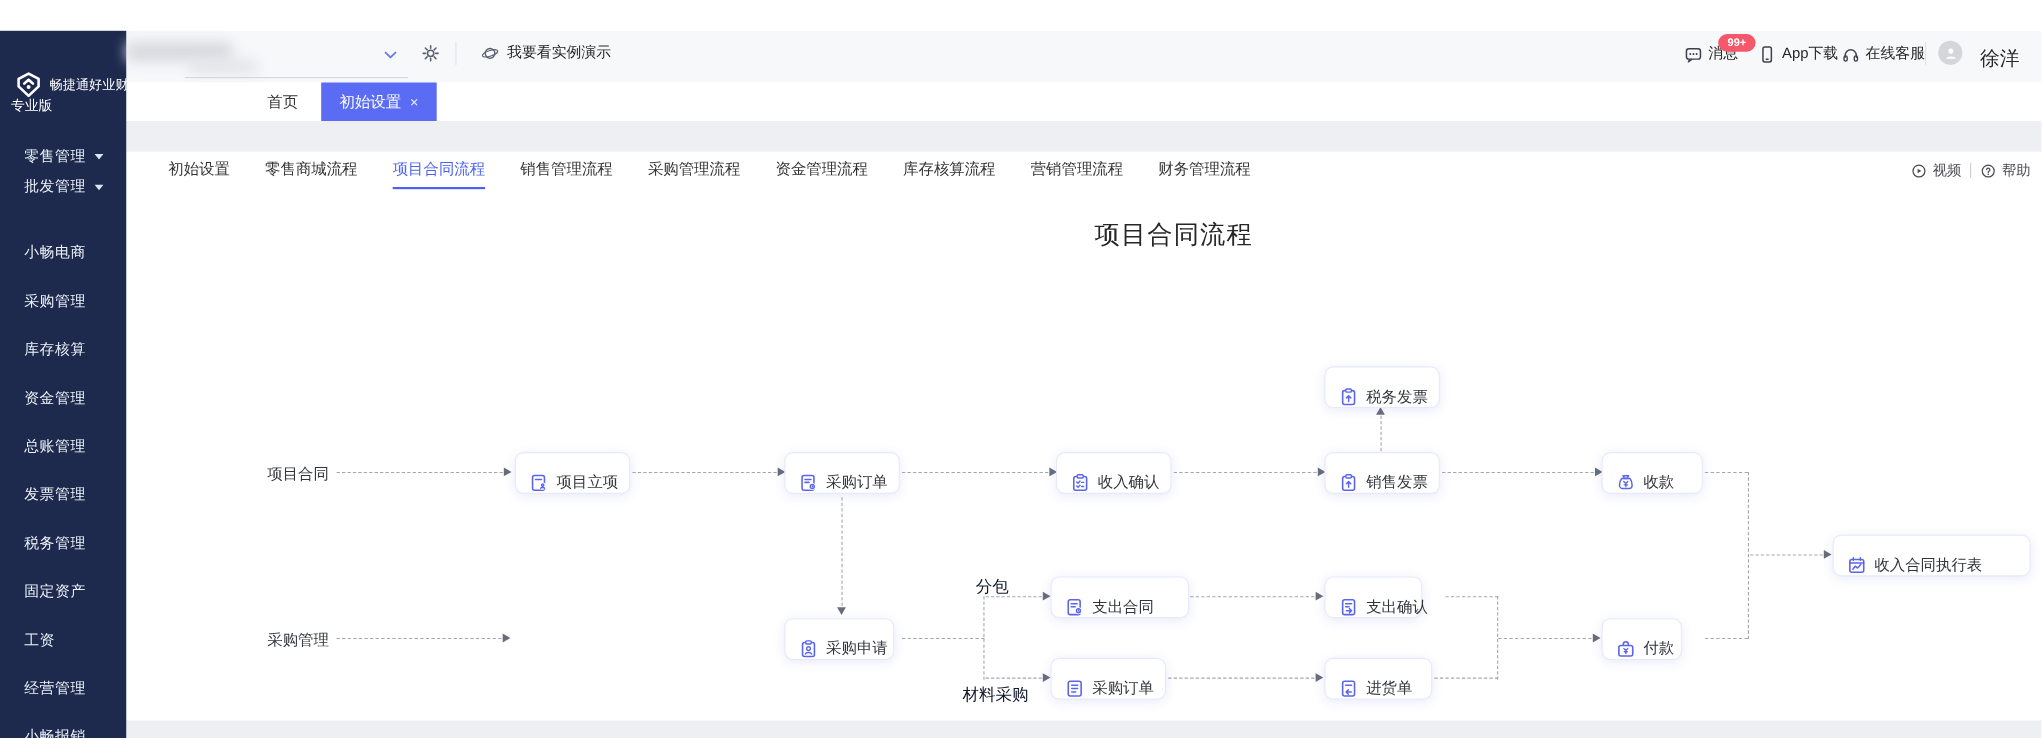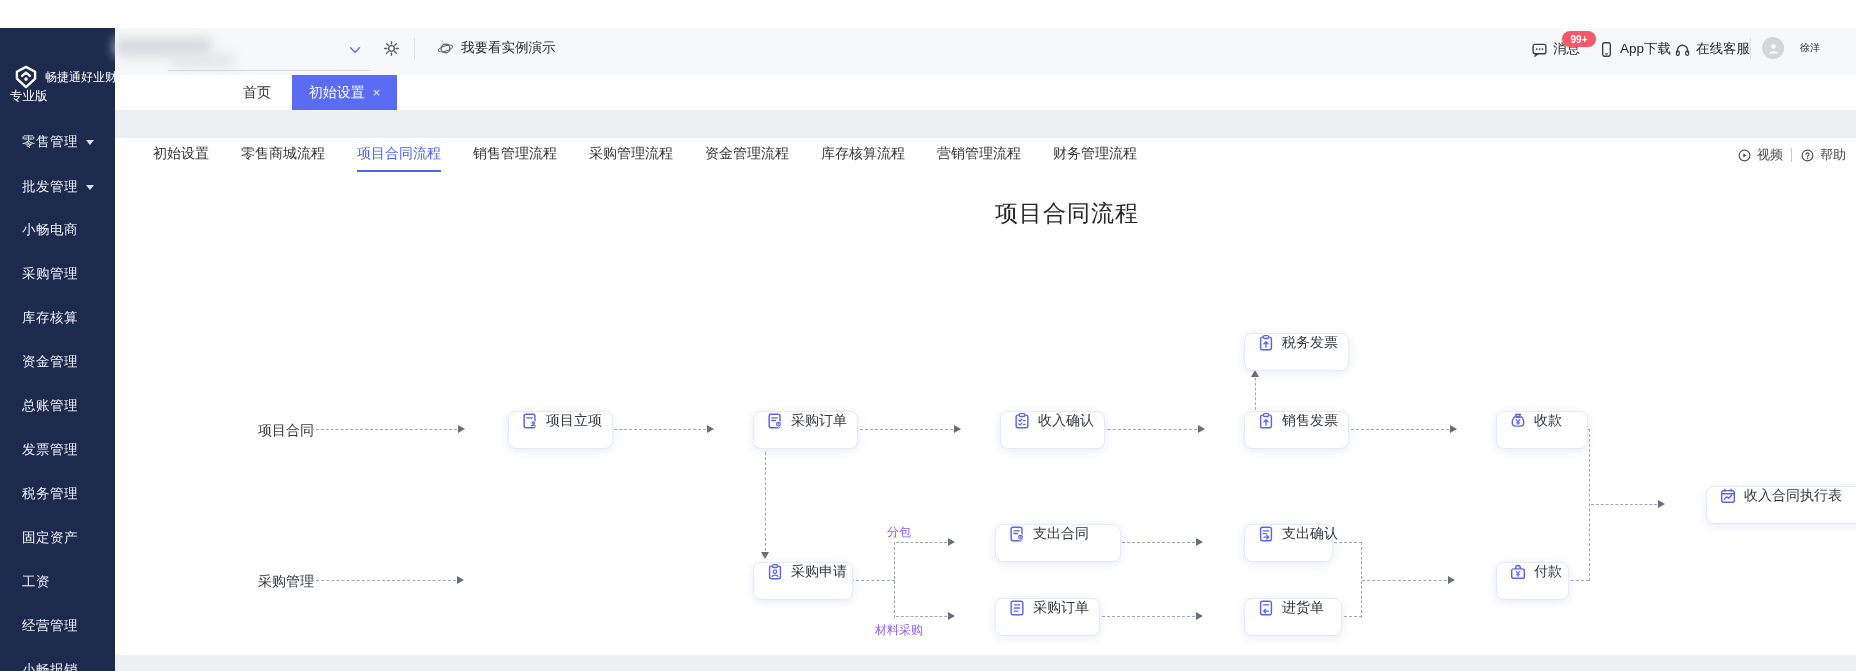--- a/index.html
+++ b/index.html
@@ -27,21 +27,21 @@
   .chev { position:absolute; left:346px; top:41px; width:18px; height:18px; color:#6577f3; }
   .gearbtn { position:absolute; left:382px; top:39px; width:19px; height:19px; color:#5a6070; cursor:pointer; }
   .tb-div { position:absolute; top:38px; width:1px; height:21px; background:#e0e2e7; }
   .demo { position:absolute; left:437px; top:39px; display:flex; align-items:center; gap:7px; color:#262626; font-size:13.5px; cursor:pointer; }
   .demo svg { width:17px; height:17px; color:#5a6070; }
   .tb-item { position:absolute; top:40px; display:flex; align-items:center; gap:5px; color:#262626; font-size:13.5px; cursor:pointer; }
   .tb-item svg { width:17px; height:17px; color:#3c414d; }
   .badge { position:absolute; left:1562px; top:31px; min-width:34px; height:16px; background:#f5586b; border-radius:8px; color:#fff; font-size:10px; font-weight:bold; display:flex; align-items:center; justify-content:center; padding:0 5px; }
   .avatar { position:absolute; left:1762px; top:37px; width:22px; height:22px; border-radius:50%; background:#d4d6da; color:#fff; display:flex; align-items:center; justify-content:center; }
   .avatar svg { width:15px; height:15px; }
-  .uname { position:absolute; left:1800px; top:41px; width:56px; overflow:hidden; white-space:nowrap; color:#262626; font-size:10px; }
+  .uname { position:absolute; left:1800px; top:41px; width:56px; overflow:hidden; white-space:nowrap; color:#262626; font-size:18px; }
 
   
   .wtabrow { position:absolute; left:115px; top:75px; width:1741px; height:35px; background:#fff; }
   .home-tab { position:absolute; left:128px; top:0; height:35px; display:flex; align-items:center; color:#333; font-size:14px; cursor:pointer; }
   .chip { position:absolute; left:177px; top:0; width:105px; height:35px; background:#5a6cf3; color:#fff; font-size:14px; display:flex; align-items:center; justify-content:center; gap:8px; cursor:pointer; }
   .chip .x { font-size:13px; opacity:.9; cursor:pointer; }
 
   
   .grayband { position:absolute; left:115px; top:110px; width:1741px; height:28px; background:#edeff3; }
   .content { position:absolute; left:115px; top:138px; width:1741px; height:517px; background:#fff; }
@@ -51,24 +51,24 @@
   .navrow { position:absolute; left:0; top:0; width:1741px; height:34px; display:flex; align-items:stretch; padding-left:38px; }
   .ntab { height:34px; display:flex; align-items:center; margin-right:32px; font-size:14px; color:#333; cursor:pointer; white-space:nowrap; border-bottom:2px solid transparent; }
   .ntab.active { color:#4d63ee; border-bottom-color:#4d63ee; }
   .nav-right { position:absolute; right:10px; top:0; height:34px; display:flex; align-items:center; gap:8px; color:#4a4a52; font-size:13px; }
   .nav-right .grp { display:flex; align-items:center; gap:5px; cursor:pointer; }
   .nav-right svg { width:15px; height:15px; color:#4a4a52; }
   .nr-div { width:1px; height:14px; background:#c9cbd1; }
 
   
   .flow-title { position:absolute; left:782px; top:60px; width:340px; text-align:center; font-size:23px; color:#262626; font-weight:500; letter-spacing:1px; }
-  .rowlabel { position:absolute; font-size:14px; color:#33353d; font-weight:500; white-space:nowrap;margin-left:15px; }
-  .node { position:absolute; height:38px; background:#fff; border:1px solid #e7e9f8; border-radius:8px; box-shadow:0 2px 10px rgba(93,101,233,.14); display:flex; align-items:flex-start; gap:7px; padding:0 12px; font-size:14px; color:#33353d; cursor:pointer; white-space:nowrap;margin-left:40px; }
+  .rowlabel { position:absolute; font-size:14px; color:#33353d; font-weight:500; white-space:nowrap; }
+  .node { position:absolute; height:38px; background:#fff; border:1px solid #e7e9f8; border-radius:8px; box-shadow:0 2px 10px rgba(93,101,233,.14); display:flex; align-items:flex-end; gap:7px; padding:0 12px; font-size:14px; color:#33353d; cursor:pointer; white-space:nowrap; }
   .node svg { width:18px; height:18px; color:#5b65ea; flex:none; }
-  .blabel { position:absolute; font-size:12px; color:#8b5cf6; white-space:nowrap; }
+  .blabel { position:absolute; font-size:15px; color:#0f172a; white-space:nowrap; }
 
   .hd { position:absolute; height:0; border-top:1.5px dashed #a3a7b3; }
   .vd { position:absolute; width:0; border-left:1.5px dashed #a3a7b3; }
   .ar::after { content:""; position:absolute; right:-3px; top:-5.2px; width:0; height:0; border:4.5px solid transparent; border-left:7px solid #686d7a; border-right:none; }
   .au::before { content:""; position:absolute; top:-3px; left:-5.2px; width:0; height:0; border:4.5px solid transparent; border-bottom:7px solid #686d7a; border-top:none; }
   .ad::after { content:""; position:absolute; bottom:-3px; left:-5.2px; width:0; height:0; border:4.5px solid transparent; border-top:7px solid #686d7a; border-bottom:none; }
 </style>
 </head>
 <body>
 
@@ -189,21 +189,21 @@
           <use href="#sy-logo"></use>
         </svg>
       <span class="logo-title">畅捷通好业财</span>
     </div>
     <div class="logo-sub">专业版</div>
 
     <div class="side-item" style="top:104px">
         <span>零售管理</span>
         <span class="caret"></span>
       </div>
-    <div class="side-item" style="top:149px">
+    <div class="side-item" style="top:132px">
         <span>批发管理</span>
         <span class="caret"></span>
       </div>
     <div class="side-item" style="top:192px">
         <span>小畅电商</span>
       </div>
     <div class="side-item" style="top:236px">
         <span>采购管理</span>
       </div>
     <div class="side-item" style="top:280px">

